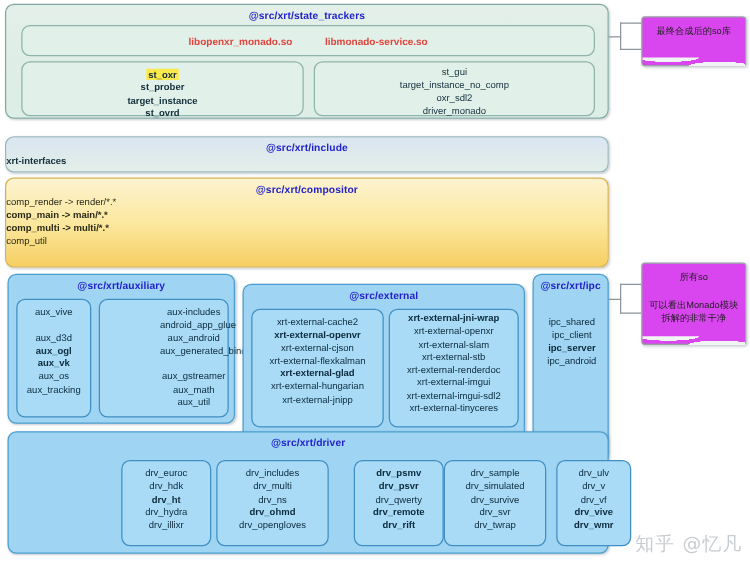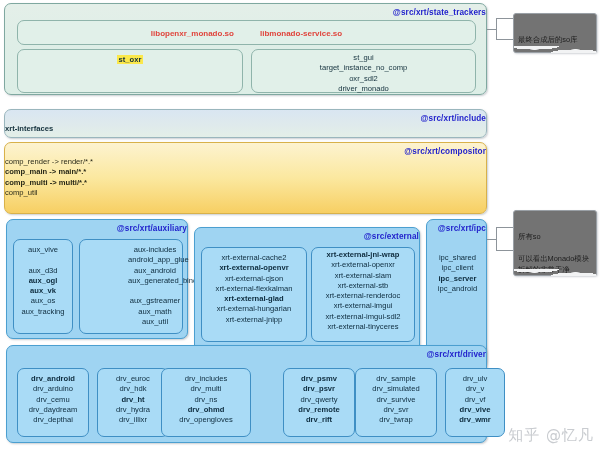--- a/index.html
+++ b/index.html
@@ -21,21 +21,21 @@
   }
 
   
   .sect {
     position: absolute;
     border-radius: 7px;
     box-sizing: border-box;
     box-shadow: 1px 1px 2px rgba(120,130,140,0.40);
   }
   .sect-title {
-    text-align: right;
+    text-align: center;
     font-weight: bold;
     color: #2222cc;
     font-size: 8.2px;
     letter-spacing: .1px;
     line-height: 11px;
     padding-top: 3px;
   }
   .inner {
     position: absolute;
     border-radius: 7px;
@@ -122,39 +122,39 @@
 
   #ipc-sect { left: 426px; top: 219px; width: 61px; height: 149px; }
   #ipc-body { left: 4px; top: 19px; width: 53px; height: 95px; background: transparent; border: none; }
 
   #driver-sect { left: 6px; top: 345px; width: 481px; height: 98px; }
   .drv-col {
     top: 22px; width: 72px; height: 69px;
   }
   #drv-c1 { left: 10px; }
   #drv-c2 { left: 90px; }
-  #drv-c3 { left: 154px; width: 90px; }
+  #drv-c3 { left: 166px; width: 90px; }
   #drv-c4 { left: 276px; }
   #drv-c5 { left: 348px; width: 82px; }
   #drv-c6 { left: 438px; width: 60px; }
 
   .col-pad { padding-top: 5px; }
 
   
   .callout {
     position: absolute;
-    background: #737373;
+    background: #d946ef;
     border: 1px solid #9aa0a6;
     border-radius: 3px;
     box-sizing: border-box;
     color: #1d1d1d;
     font-size: 7.4px;
     line-height: 11px;
-    text-align: left;
-    padding: 20px 4px 8px 4px;
+    text-align: center;
+    padding: 5px 4px 8px 4px;
     box-shadow: 1px 1px 2px rgba(120,130,140,0.35);
   }
   .callout::after {
     content: "";
     position: absolute;
     left: 0; bottom: -1px;
     width: 100%; height: 7px;
     background:
       radial-gradient(ellipse 60% 100% at 25% 0%, #f2f3f4 50%, transparent 51%),
       radial-gradient(ellipse 60% 100% at 75% 100%, #f2f3f4 50%, transparent 51%);
@@ -197,20 +197,25 @@
   <div class="sect" id="state-trackers">
     <div class="sect-title">@src/xrt/state_trackers</div>
 
     <div class="inner" id="st-solibs">
       <div><div class="solib" style="margin-right: 26px;">libopenxr_monado.so</div><div class="solib" style="margin-right: 0px;">libmonado-service.so</div></div>
     </div>
 
     <div class="inner" id="st-left">
       <div class="col-pad">
         <div class="line b"><span class="hl">st_oxr</span></div>
+        <div>
+            <div class="line b">st_prober</div>
+            <div class="line b">target_instance</div>
+            <div class="line b">st_ovrd</div>
+          </div>
       </div>
     </div>
 
     <div class="inner" id="st-right">
       <div class="col-pad" style="padding-top:3px">
         <div>
             <div class="line">st_gui</div>
             <div class="line">target_instance_no_comp</div>
             <div class="line">oxr_sdl2</div>
             <div class="line">driver_monado</div>
@@ -297,29 +302,20 @@
           <div class="line">ipc_shared</div>
           <div class="line">ipc_client</div>
           <div class="line b">ipc_server</div>
           <div class="line">ipc_android</div>
         </div>
     </div>
   </div>
 
   <div class="sect blue" id="driver-sect">
     <div class="sect-title">@src/xrt/driver</div>
-    <div class="inner blue-inner drv-col" id="drv-c1">
-      <div class="col-pad">
-          <div class="line b">drv_android</div>
-          <div class="line">drv_arduino</div>
-          <div class="line">drv_cemu</div>
-          <div class="line">drv_daydream</div>
-          <div class="line">drv_depthai</div>
-        </div>
-    </div>
     <div class="inner blue-inner drv-col" id="drv-c2">
       <div class="col-pad">
           <div class="line">drv_euroc</div>
           <div class="line">drv_hdk</div>
           <div class="line b">drv_ht</div>
           <div class="line">drv_hydra</div>
           <div class="line">drv_illixr</div>
         </div>
     </div>
     <div class="inner blue-inner drv-col" id="drv-c3">

